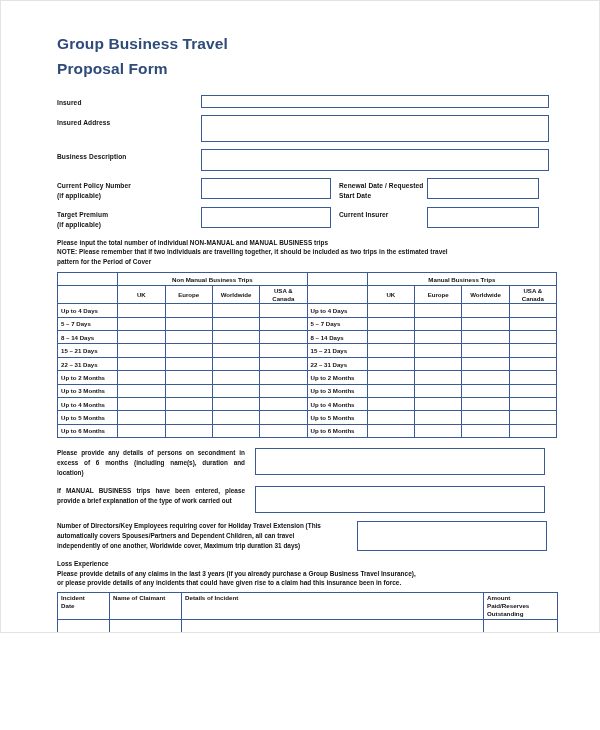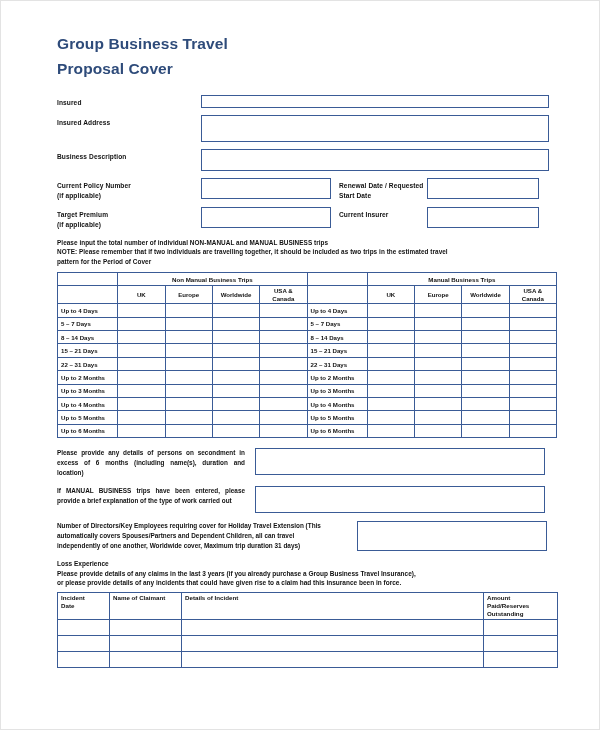--- a/index.html
+++ b/index.html
@@ -7,21 +7,21 @@
     padding: 0;
     background: #ffffff;
   }
   body {
     font-family: "Liberation Sans", sans-serif;
     -webkit-font-smoothing: antialiased;
   }
   .page {
     position: relative;
     width: 600px;
-    height: 730px;
+    height: 633px;
     background: #ffffff;
     border: 1px solid #e3e3e3;
     box-sizing: border-box;
     overflow: hidden;
   }
   .sheet {
     position: absolute;
     left: 56px;
     top: 30px;
     width: 500px;
@@ -163,21 +163,21 @@
   .lc4 { width: 74px; }
 </style>
 </head>
 <body>
 
 <div class="page">
   <div class="sheet">
 
     <div class="title">
       <span class="title-line">Group Business Travel</span>
-      <span class="title-line">Proposal Cover</span>
+      <span class="title-line">Proposal Form</span>
     </div>
 
     <div class="fields">
 
       <div class="frow">
         <div class="flabel w1">Insured</div>
         <div class="fbox full"></div>
       </div>
 
       <div class="frow">

